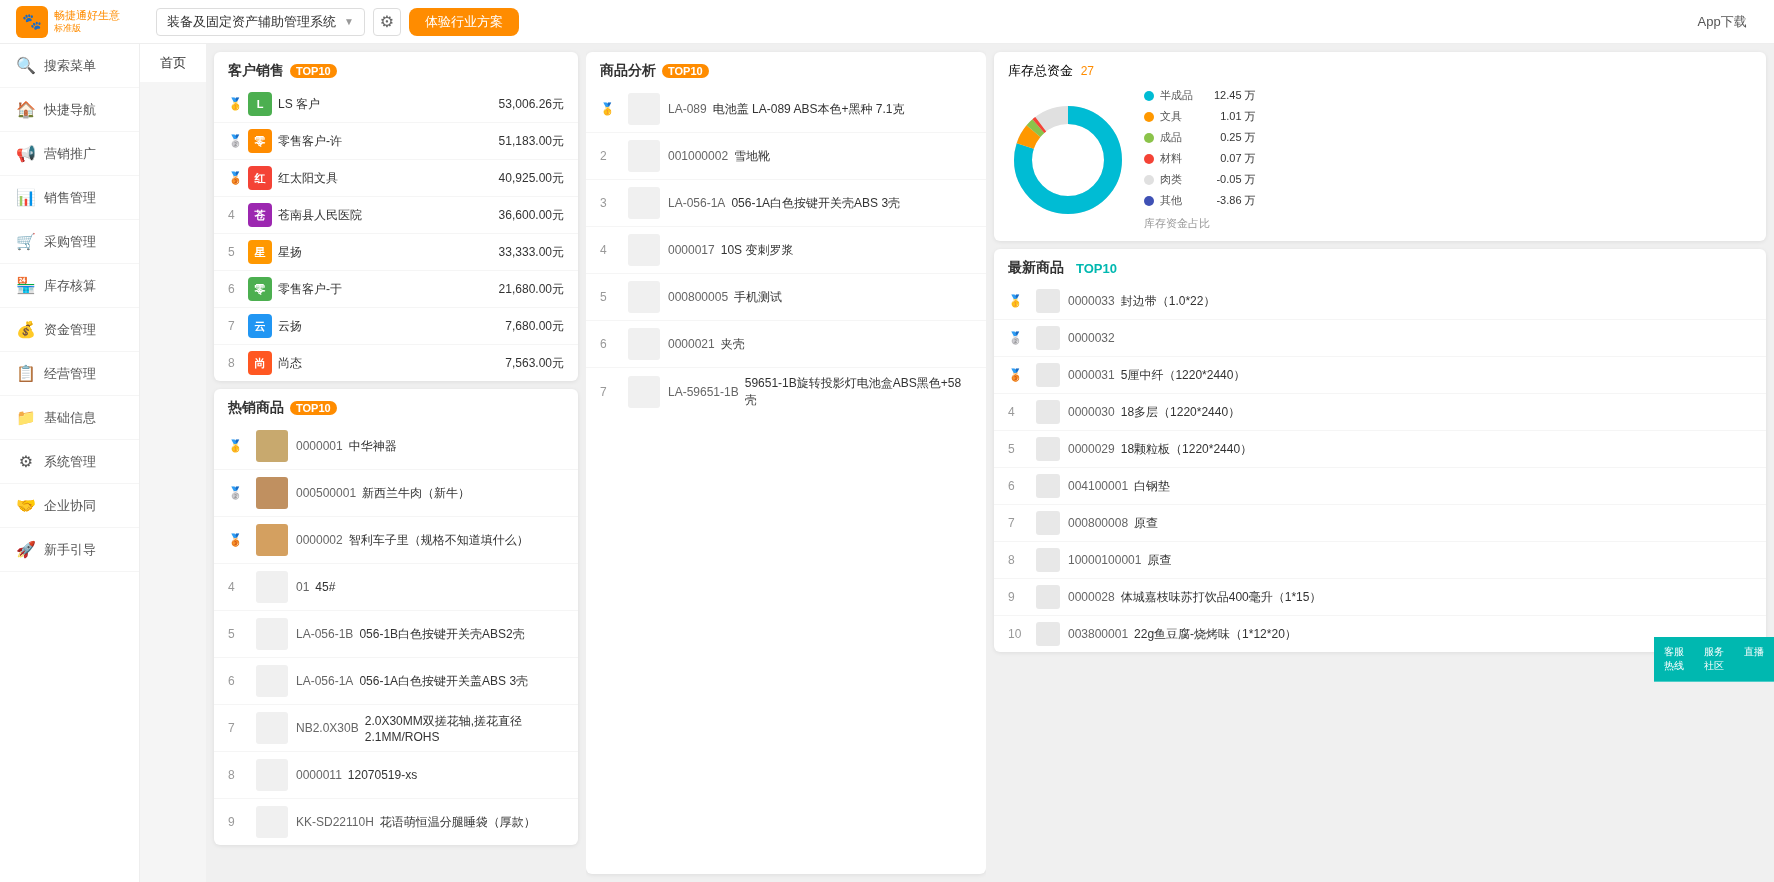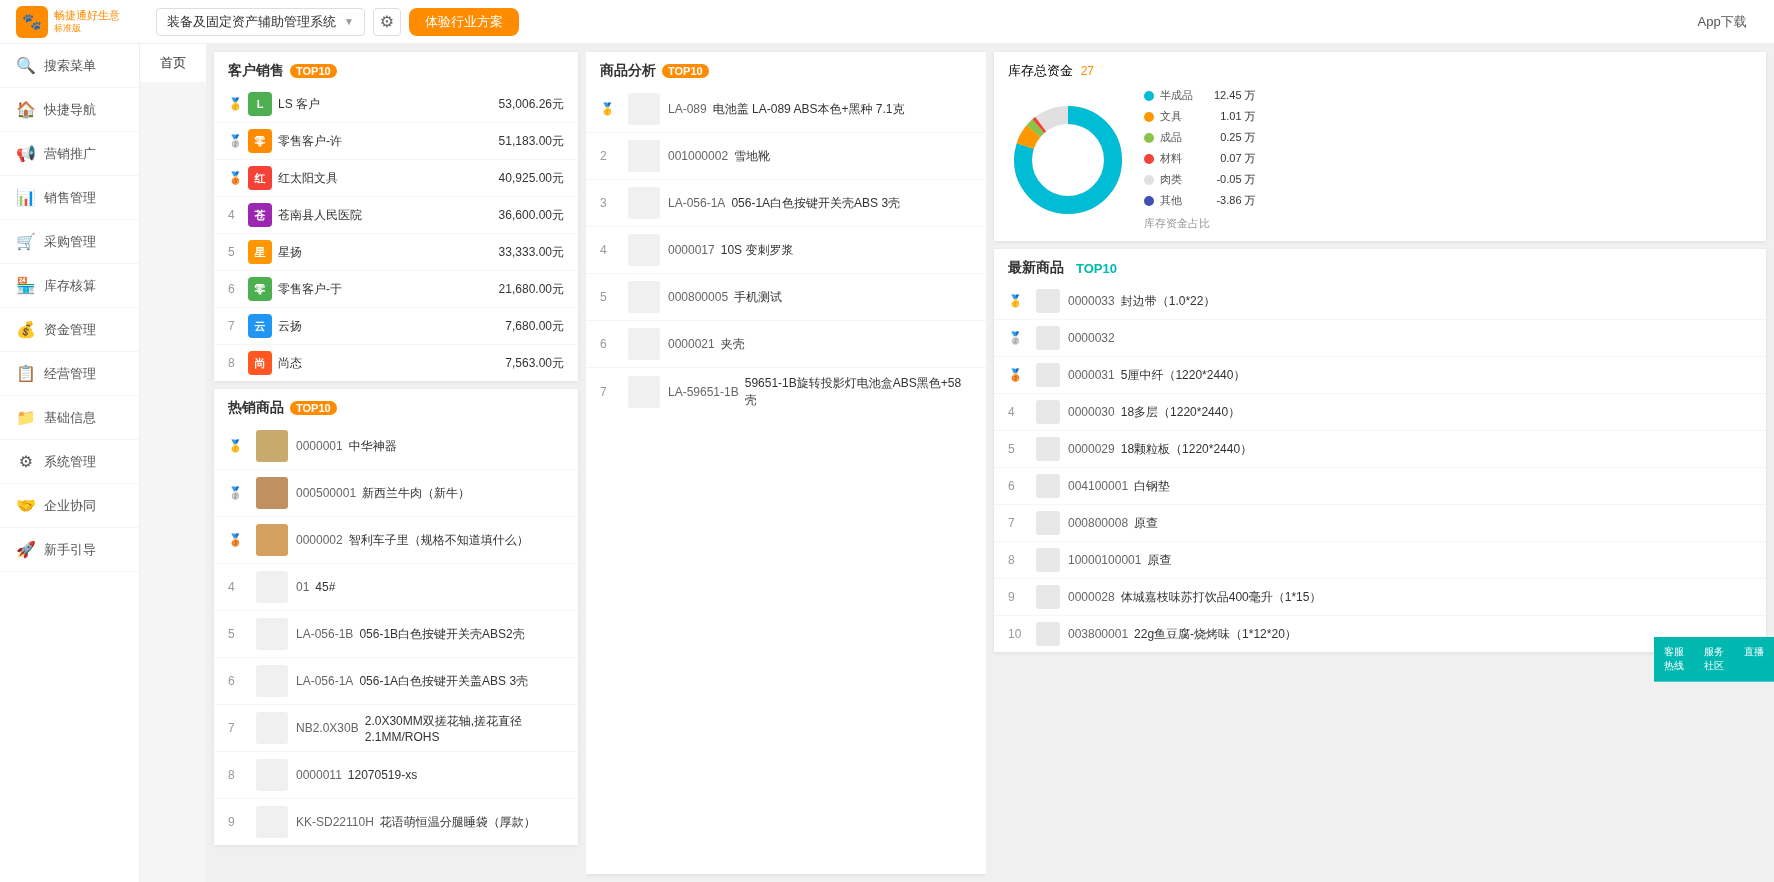--- a/index.html
+++ b/index.html
@@ -84,21 +84,21 @@
     .nav-tab.active { background: #fff; color: #333; }
 
     
     .dashboard { flex: 1; overflow-y: auto; display: flex; flex-direction: row; gap: 0; background: #f0f0f0; }
 
     .left-panel { flex: 0 0 380px; display: flex; flex-direction: column; gap: 8px; padding: 8px; overflow-y: auto; }
     .middle-panel { flex: 0 0 400px; display: flex; flex-direction: column; gap: 8px; padding: 8px 0; overflow-y: auto; }
     .right-panel { flex: 1; display: flex; flex-direction: column; gap: 8px; padding: 8px; overflow-y: auto; }
 
     .card {
-      background: #fff; border-radius: 0;
+      background: #fff; border-radius: 6px;
       box-shadow: 0 1px 4px rgba(0,0,0,0.08);
     }
     .card-header {
       padding: 10px 14px 6px;
       font-size: 14px; font-weight: bold; color: #333;
       display: flex; align-items: center; gap: 6px;
     }
     .card-header .top10-badge {
       background: #ff8c00; color: white;
       font-size: 11px; padding: 1px 6px; border-radius: 10px;

